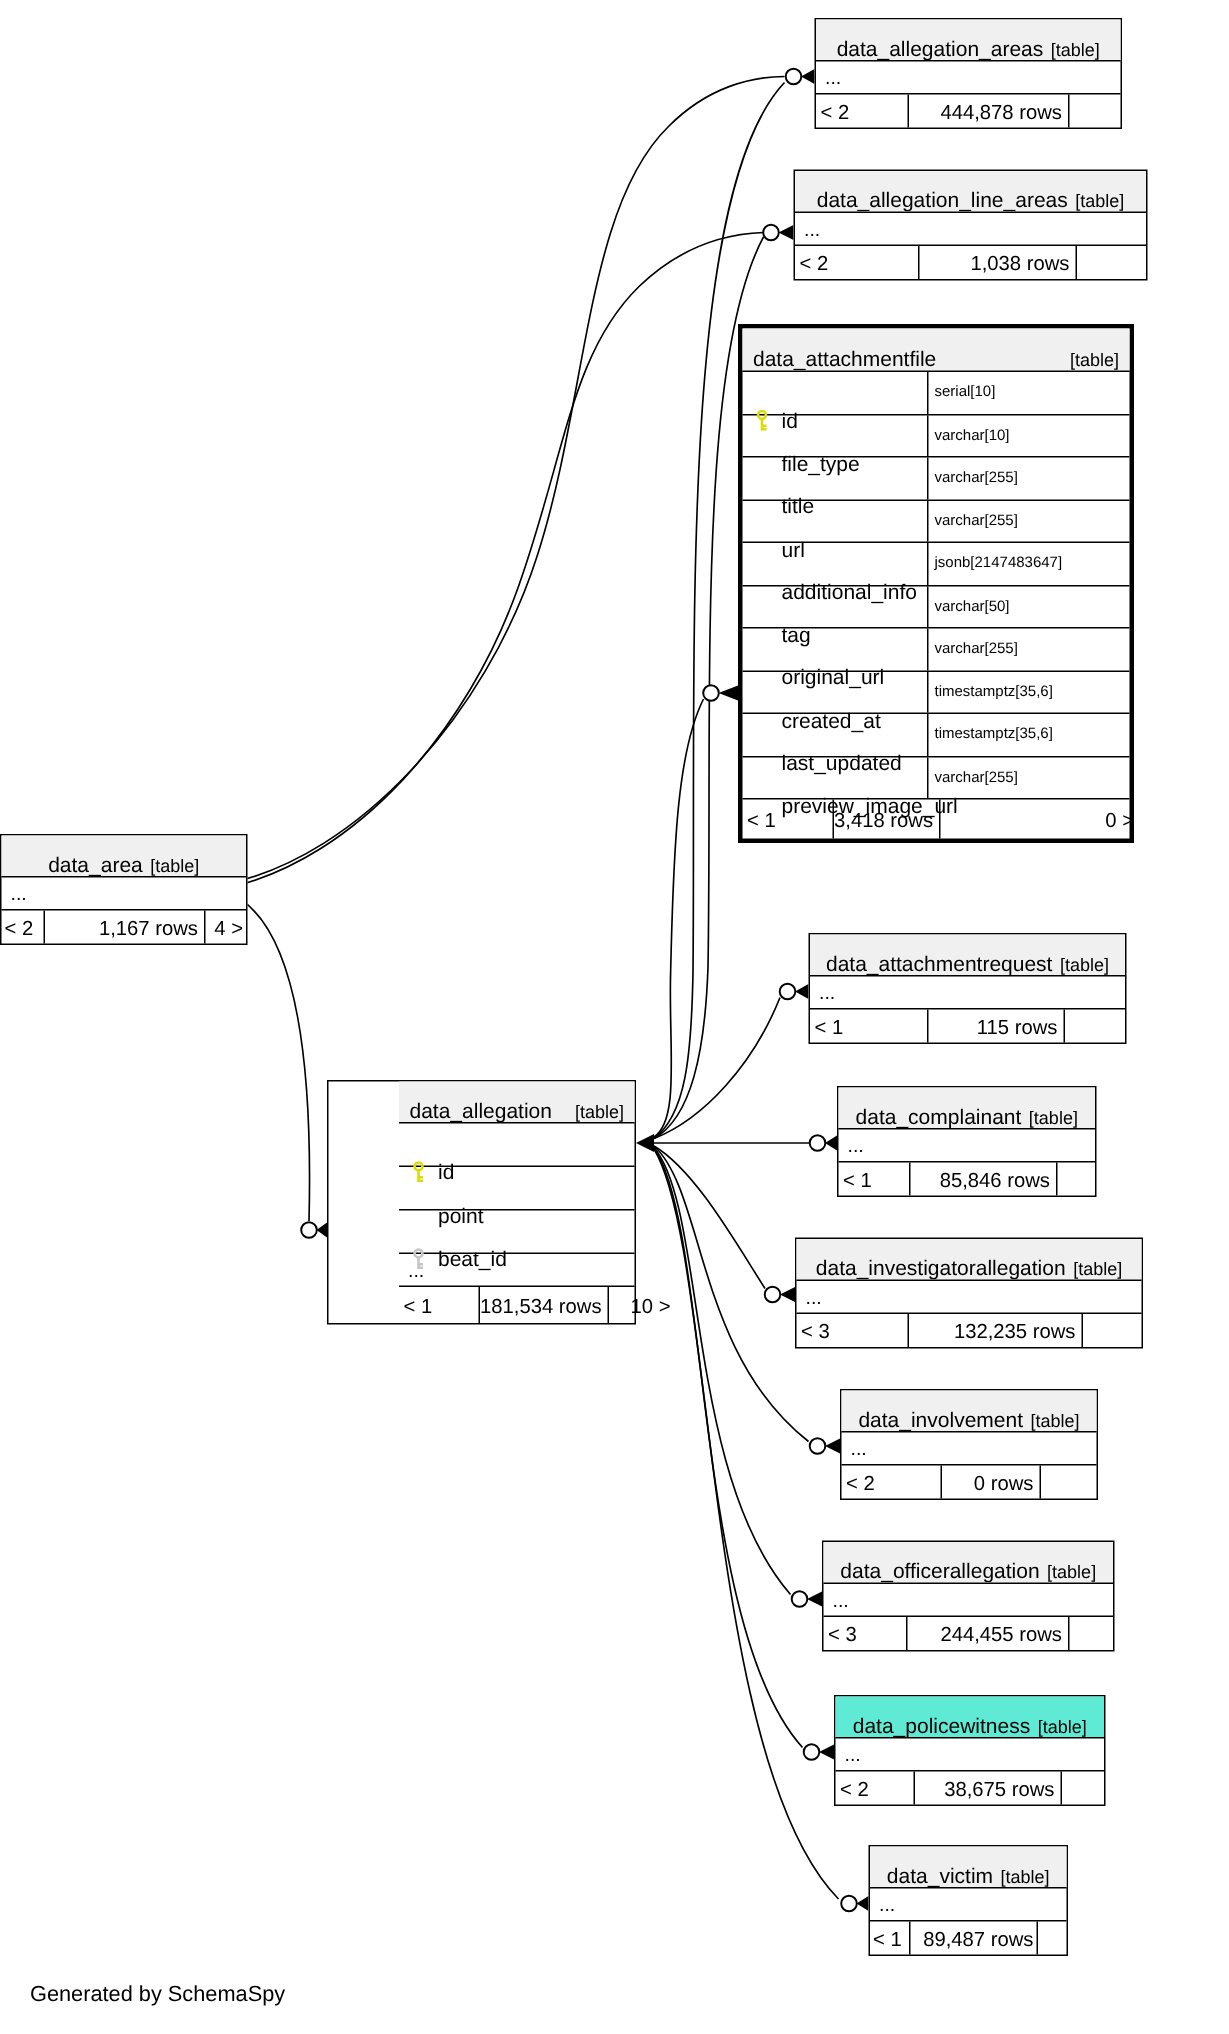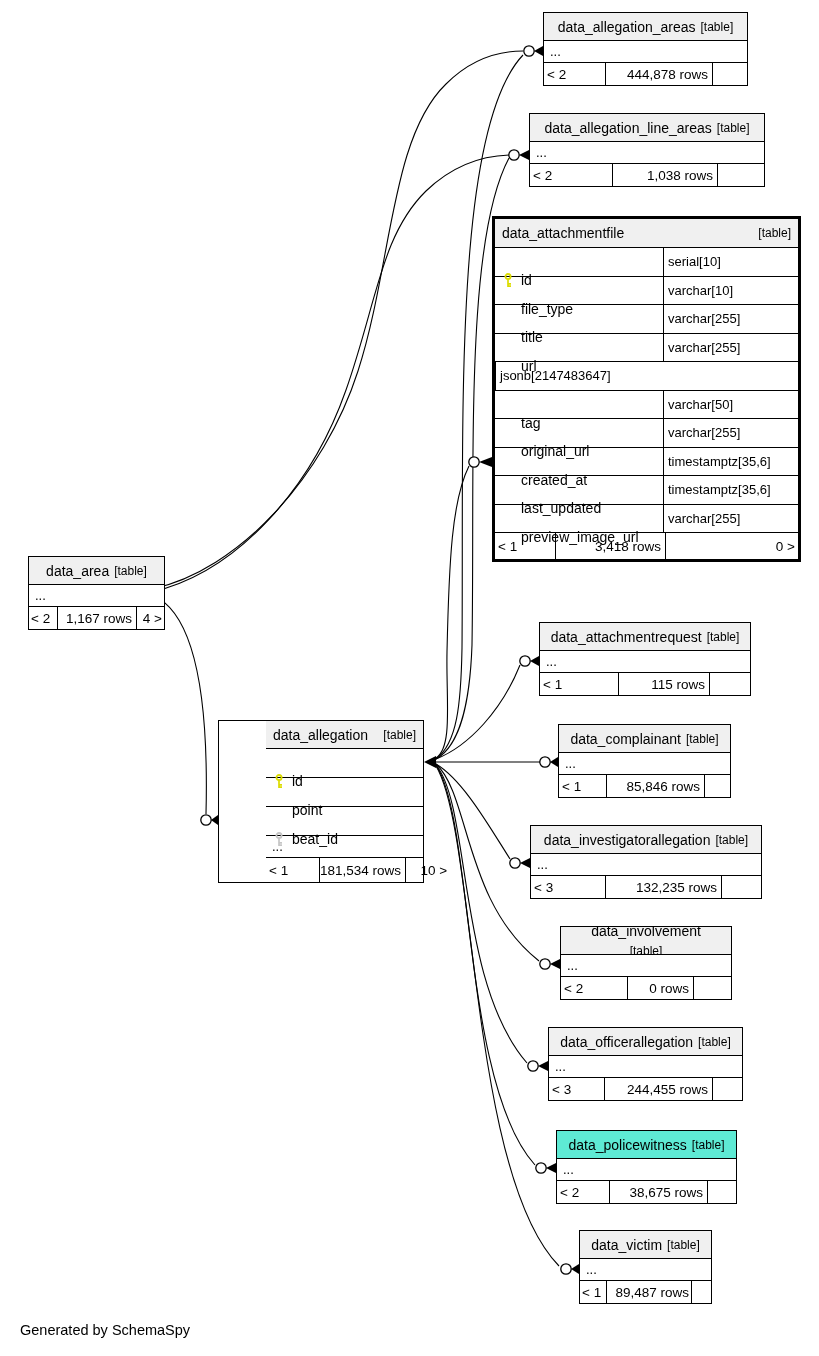--- a/index.html
+++ b/index.html
@@ -4,31 +4,31 @@
 <style>
   html,body{margin:0;padding:0;}
   body{
     width:819px;height:1356px;position:relative;background:#ffffff;
     font-family:"Liberation Sans", sans-serif;color:#000;
     -webkit-font-smoothing:antialiased;
   }
   #edges{position:absolute;left:0;top:0;width:819px;height:1356px;}
   .tbl{position:absolute;box-sizing:border-box;border:1px solid #000;background:#fff;cursor:pointer;}
   .tbl.att{border:3px solid #000;}
-  .hdr{height:27px;background:#f0f0f0;display:flex;align-items:center;justify-content:center;gap:5px;font-size:14px;white-space:nowrap;overflow:hidden;}
+  .hdr{height:27px;background:#f0f0f0;display:flex;align-items:flex-end;justify-content:center;gap:5px;font-size:14px;white-space:nowrap;overflow:hidden;}
   .hdr .tag{font-size:12px;}
   .spread{justify-content:space-between;padding:0 7px;}
   .att .hdr{height:28px;}
   .dots{height:21px;border-top:1px solid #000;display:flex;align-items:center;padding-left:6px;font-size:13px;}
   .crow{height:28px;border-top:1px solid #000;display:flex;align-items:stretch;font-size:14px;}
   .att .crow{height:27.5px;}
   .cleft{flex:1;display:flex;align-items:center;min-width:0;margin-top:32px;}
   .kslot{width:10px;margin:0 8px;display:flex;align-items:center;flex:0 0 auto;}
   .key-none{visibility:hidden;}
-  .ctype{flex:0 0 130px;border-left:1px solid #000;display:flex;align-items:center;padding-left:4px;font-size:13px;white-space:nowrap;overflow:hidden;}
+  .ctype{flex:0 0 130px;border-left:1px solid #000;display:flex;align-items:center;padding-left:4px;font-size:10px;white-space:nowrap;overflow:hidden;}
   .ftr{height:22px;border-top:1px solid #000;display:flex;align-items:stretch;font-size:13.5px;}
   .alg .ftr{height:24px;}
   .att .ftr{height:26px;}
   .f1{border-right:1px solid #000;display:flex;align-items:center;padding-left:3px;flex:0 0 auto;box-sizing:border-box;white-space:nowrap;}
   .f2{flex:1;display:flex;align-items:center;justify-content:flex-end;padding-right:4px;white-space:nowrap;}
   .f3{border-left:1px solid #000;display:flex;align-items:center;justify-content:flex-end;padding-right:3px;flex:0 0 auto;box-sizing:border-box;white-space:nowrap;}
   #credit{position:absolute;left:20px;top:1322px;font-size:14.5px;}
 </style>
 </head>
 <body>
@@ -97,21 +97,21 @@
     <span class="tag">[table]</span>
   </div>
   <div class="dots">...</div>
   <div class="ftr">
     <span class="f1" style="width:83px">&lt; 2</span>
     <span class="f2">1,038 rows</span>
     <span class="f3" style="width:47px"></span>
   </div>
 </div>
 
-<div class="tbl att" style="left:492px;top:216px;width:309px;">
+<div class="tbl att" style="left:492px;top:216px;width:264px;">
   <div class="hdr spread" style="background: rgb(240, 240, 240);">
     <span>data_attachmentfile</span>
     <span class="tag">[table]</span>
   </div>
   <div>
 
       <div class="crow">
         <span class="cleft">
           <span class="kslot key-pk" style="color: rgb(220, 220, 0);">
             <svg width="10" height="15" viewBox="0 0 10 15">
@@ -157,20 +157,29 @@
               <circle cx="5" cy="3.6" r="2.6" fill="none" stroke="currentColor" stroke-width="1.8"></circle>
               <path d="M5 6.2V14M5 10.8h3M5 13.2h3" stroke="currentColor" stroke-width="1.7" fill="none"></path>
             </svg>
           </span>
           <span>url</span>
         </span>
         <span class="ctype">varchar[255]</span>
       </div>
 
       <div class="crow">
+        <span class="cleft">
+          <span class="kslot key-none">
+            <svg width="10" height="15" viewBox="0 0 10 15">
+              <circle cx="5" cy="3.6" r="2.6" fill="none" stroke="currentColor" stroke-width="1.8"></circle>
+              <path d="M5 6.2V14M5 10.8h3M5 13.2h3" stroke="currentColor" stroke-width="1.7" fill="none"></path>
+            </svg>
+          </span>
+          <span>additional_info</span>
+        </span>
         <span class="ctype">jsonb[2147483647]</span>
       </div>
 
       <div class="crow">
         <span class="cleft">
           <span class="kslot key-none">
             <svg width="10" height="15" viewBox="0 0 10 15">
               <circle cx="5" cy="3.6" r="2.6" fill="none" stroke="currentColor" stroke-width="1.8"></circle>
               <path d="M5 6.2V14M5 10.8h3M5 13.2h3" stroke="currentColor" stroke-width="1.7" fill="none"></path>
             </svg>
@@ -233,21 +242,21 @@
         <span class="ctype">varchar[255]</span>
       </div>
     </div>
   <div class="ftr">
     <span class="f1" style="width:61px">&lt; 1</span>
     <span class="f2">3,418 rows</span>
     <span class="f3" style="width:133px">0 &gt;</span>
   </div>
 </div>
 
-<div class="tbl" style="left:28px;top:556px;width:137px;">
+<div class="tbl" style="left:0;top:556px;width:165px;">
   <div class="hdr" style="background: rgb(240, 240, 240);">
     <span>data_area</span>
     <span class="tag">[table]</span>
   </div>
   <div class="dots">...</div>
   <div class="ftr">
     <span class="f1" style="width:29px;padding-left:2px">&lt; 2</span>
     <span class="f2">1,167 rows</span>
     <span class="f3" style="width:28px;padding-right:2px">4 &gt;</span>
   </div>
@@ -337,21 +346,21 @@
   </div>
   <div class="dots">...</div>
   <div class="ftr">
     <span class="f1" style="width:75px">&lt; 3</span>
     <span class="f2">132,235 rows</span>
     <span class="f3" style="width:40px"></span>
   </div>
 </div>
 
 <div class="tbl" style="left:560px;top:926px;width:172px;">
-  <div class="hdr" style="background: rgb(240, 240, 240); flex-direction: column;">
+  <div class="hdr" style="background: rgb(240, 240, 240);">
     <span>data_involvement</span>
     <span class="tag">[table]</span>
   </div>
   <div class="dots">...</div>
   <div class="ftr">
     <span class="f1" style="width:67px">&lt; 2</span>
     <span class="f2">0 rows</span>
     <span class="f3" style="width:38px"></span>
   </div>
 </div>

